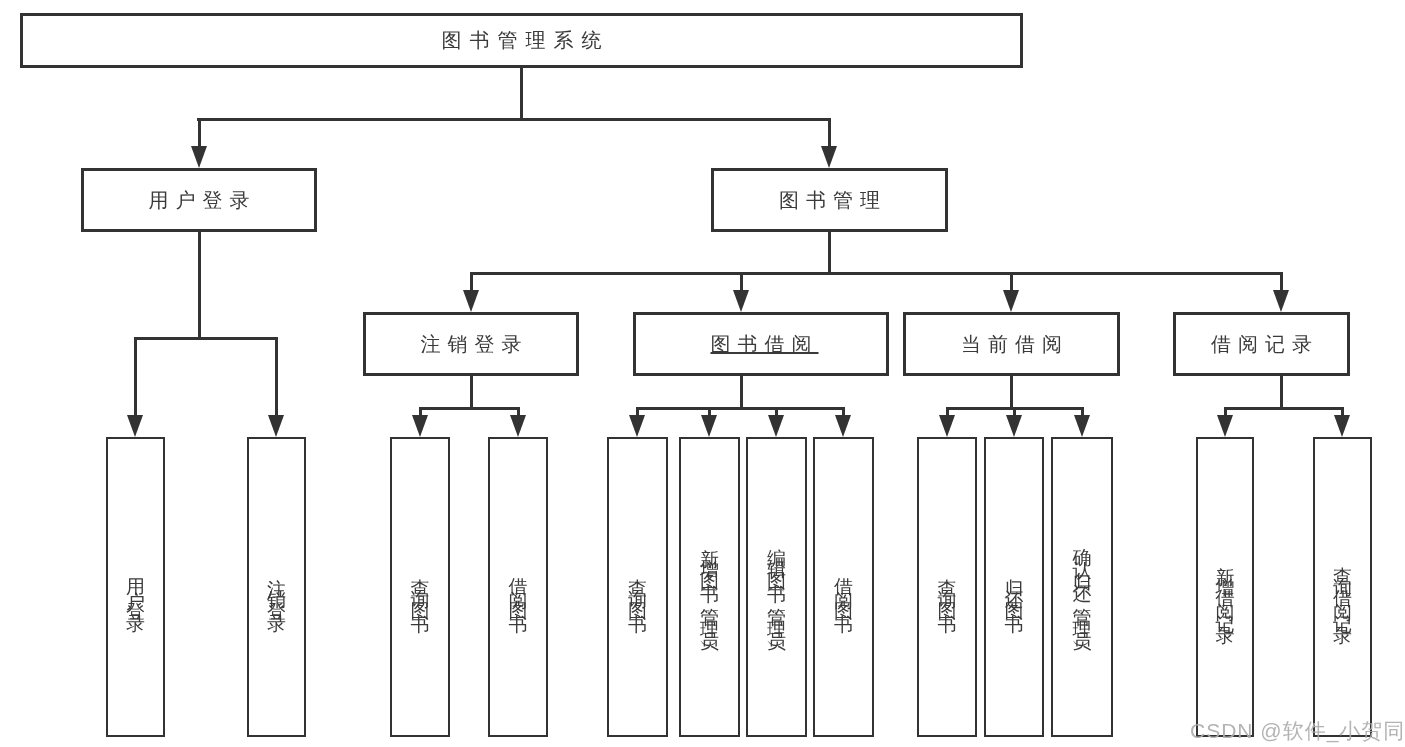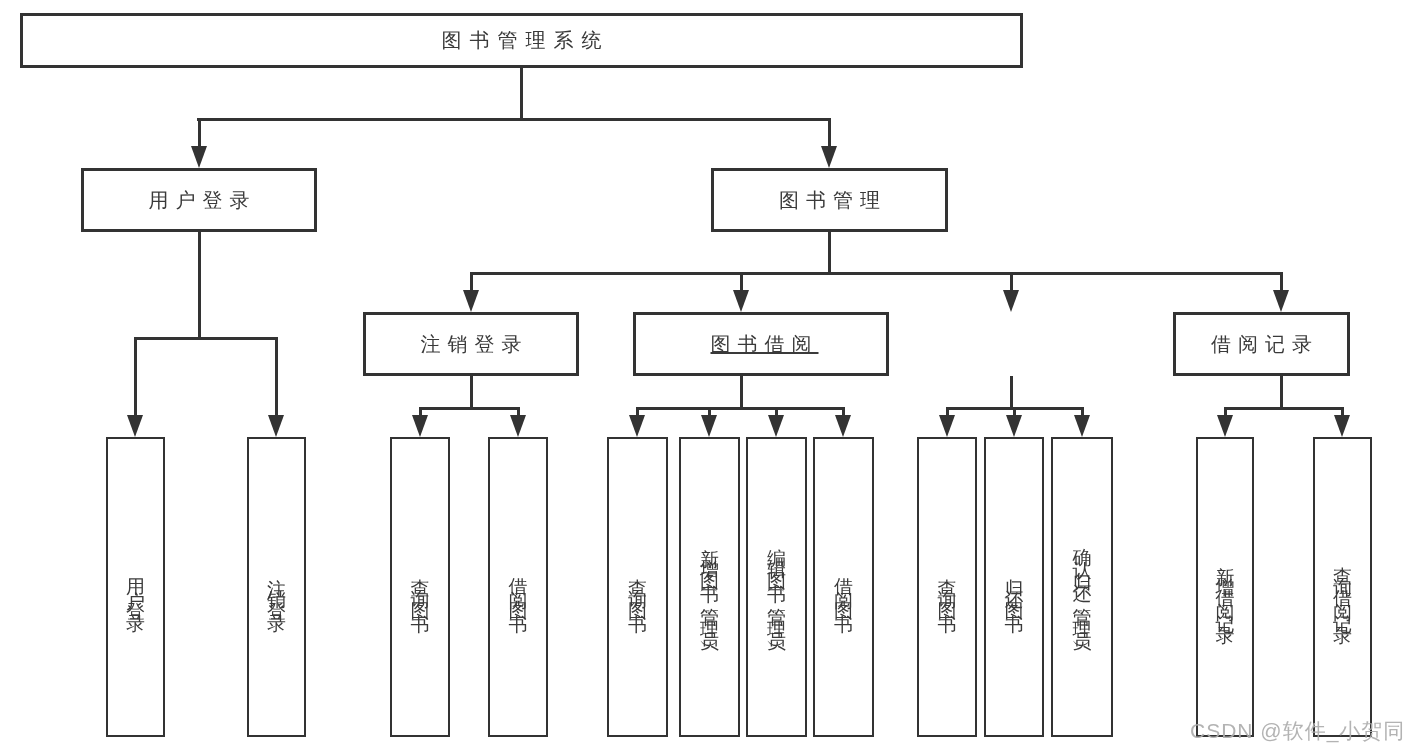--- a/index.html
+++ b/index.html
@@ -97,20 +97,21 @@
   <div class="arw" style="left:463px; top:290px;"></div>
   <div class="ln v" style="left:740px; top:272px; height:20px;"></div>
   <div class="arw" style="left:733px; top:290px;"></div>
   <div class="ln v" style="left:1010px; top:272px; height:20px;"></div>
   <div class="arw" style="left:1003px; top:290px;"></div>
   <div class="ln v" style="left:1280px; top:272px; height:20px;"></div>
   <div class="arw" style="left:1273px; top:290px;"></div>
 
   <div class="hbox" style="left:363px; top:312px; width:216px; height:64px;">注销登录</div>
   <div class="hbox" style="left:633px; top:312px; width:256px; height:64px;text-decoration:underline;">图书借阅</div>
+  <div class="hbox" style="left:903px; top:312px; width:217px; height:64px;">当前借阅</div>
   <div class="hbox" style="left:1173px; top:312px; width:177px; height:64px;">借阅记录</div>
 
   <div class="ln v" style="left:470px; top:376px; height:31px;"></div>
   <div class="ln h" style="left:419px; top:407px; width:101px;"></div>
   <div class="ln v" style="left:419px; top:407px; height:10px;"></div>
   <div class="arw" style="left:412px; top:415px;"></div>
   <div class="ln v" style="left:517px; top:407px; height:10px;"></div>
   <div class="arw" style="left:510px; top:415px;"></div>
 
   <div class="ln v" style="left:740px; top:376px; height:31px;"></div>

